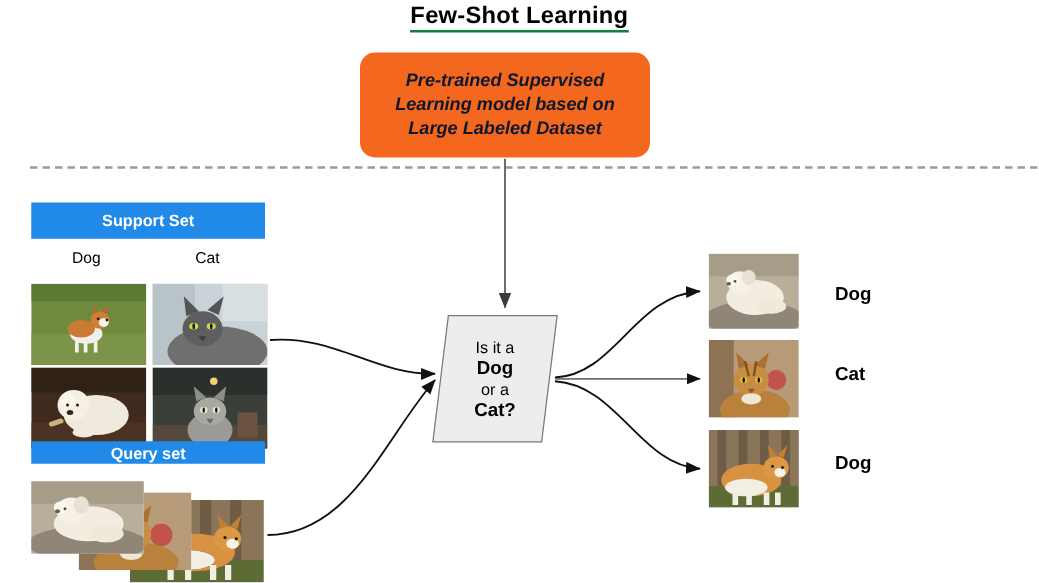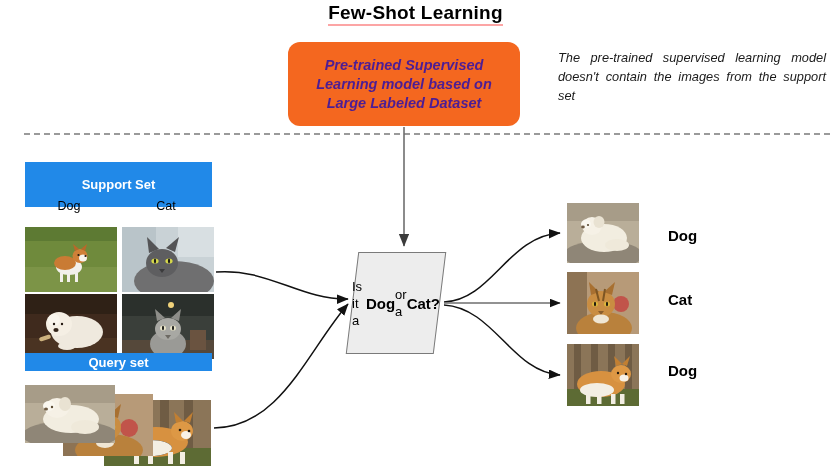--- a/index.html
+++ b/index.html
@@ -12,31 +12,31 @@
   }
   #root{position:relative;width:831px;height:466px;overflow:hidden;}
 
   
   .title{
     position:absolute;left:0;top:2px;width:831px;
     text-align:center;
     font-size:19px;font-weight:bold;color:#000;
     letter-spacing:.2px;
   }
-  .title span{ border-bottom:2px solid #fca5a5; padding-bottom:1px; }
+  .title span{ border-bottom:2px solid #15803d; padding-bottom:1px; }
 
   
   .orange-box{
     position:absolute;left:288px;top:42px;width:232px;height:84px;
     background:#F4671F;border-radius:12px;
     display:flex;align-items:center;justify-content:center;
     box-sizing:border-box;padding:4px 12px;
   }
   .orange-box .txt{
-    color:#4c1d95;font-weight:bold;font-style:italic;
+    color:#0f172a;font-weight:bold;font-style:italic;
     font-size:14.5px;line-height:19px;text-align:center;
   }
 
   
   .note{
     position:absolute;left:558px;top:48px;width:268px;
     font-size:12.8px;line-height:19px;
     font-style:italic;color:#1a1a1a;
     text-align:justify;
   }
@@ -46,21 +46,21 @@
     position:absolute;left:24px;top:133px;width:806px;height:0;
     border-top:2px dashed #9a9a9a;
   }
 
   
   .bluebar{
     position:absolute;background:#2189E8;
     display:flex;align-items:center;justify-content:center;
     color:#ffffff;font-weight:bold;font-size:13px;
   }
-  #support-bar{left:25px;top:162px;width:187px;height:45px;}
+  #support-bar{left:25px;top:162px;width:187px;height:29px;}
   #query-bar{left:25px;top:353px;width:187px;height:18px;}
 
   
   .col-label{
     position:absolute;top:199px;
     font-size:12.5px;color:#000;text-align:center;width:60px;
   }
   #label-dog{left:39px;}
   #label-cat{left:136px;}
 
@@ -96,21 +96,21 @@
   #decision{
     position:absolute;left:352px;top:252px;width:88px;height:102px;
   }
   #decision .shape{
     position:absolute;inset:0;
     background:#EDEDED;border:1px solid #7a7a7a;
     transform:skewX(-7deg);
   }
   #decision .lines{
     position:absolute;inset:0;
-    display:flex;align-items:center;justify-content:center;
+    display:flex;flex-direction:column;align-items:center;justify-content:center;
     font-size:13px;color:#000;line-height:17px;
   }
   #decision .b{font-weight:bold;font-size:15px;}
 
   
   #arrows{position:absolute;left:0;top:0;width:831px;height:466px;}
 
   
   .watermark{
     position:absolute;left:645px;top:432px;
@@ -125,21 +125,20 @@
 <div id="root">
 
   <div class="title">
     <span>Few-Shot Learning</span>
   </div>
 
   <div class="orange-box">
     <div class="txt">Pre-trained Supervised Learning model based on Large Labeled Dataset</div>
   </div>
 
-  <div class="note">The pre-trained supervised learning model doesn't contain the images from the support set</div>
 
   <div class="divider"></div>
 
   <div class="bluebar" id="support-bar">
     <span>Support Set</span>
   </div>
 
   <div class="col-label" id="label-dog">Dog</div>
   <div class="col-label" id="label-cat">Cat</div>
 

